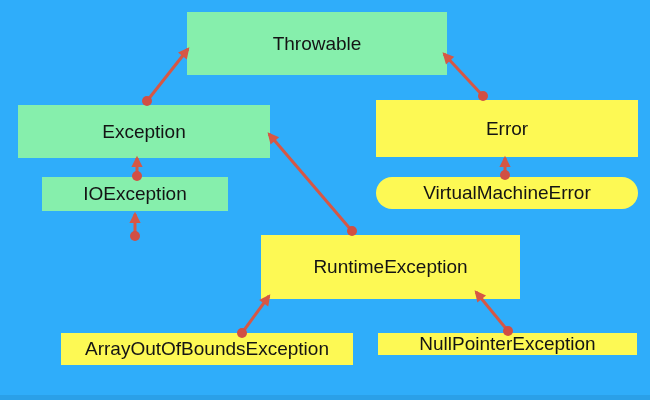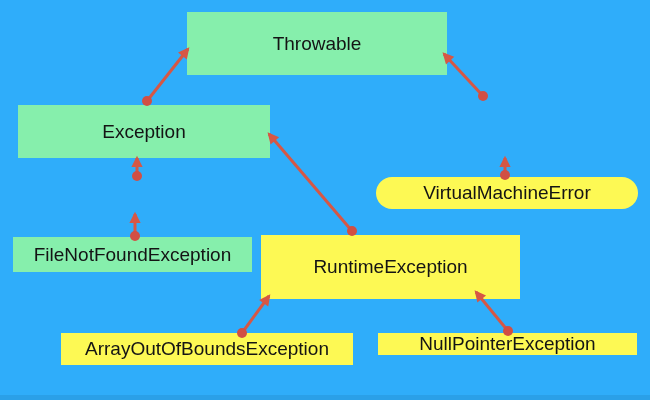--- a/index.html
+++ b/index.html
@@ -61,25 +61,28 @@
 <div class="canvas">
 
   <div class="node red n-throwable">
     <span>Throwable</span>
   </div>
 
   <div class="node red n-exception">
     <span>Exception</span>
   </div>
 
-
-  <div class="node red n-filenotfound">
-    <span>FileNotFoundException</span>
+  <div class="node red n-ioexception">
+    <span>IOException</span>
   </div>
 
+
+  <div class="node yellow n-error">
+    <span>Error</span>
+  </div>
 
   <div class="node yellow n-vmerror">
     <span>VirtualMachineError</span>
   </div>
 
   <div class="node yellow n-arrayoob">
     <span>ArrayOutOfBoundsException</span>
   </div>
 
   <div class="node yellow n-runtime">

